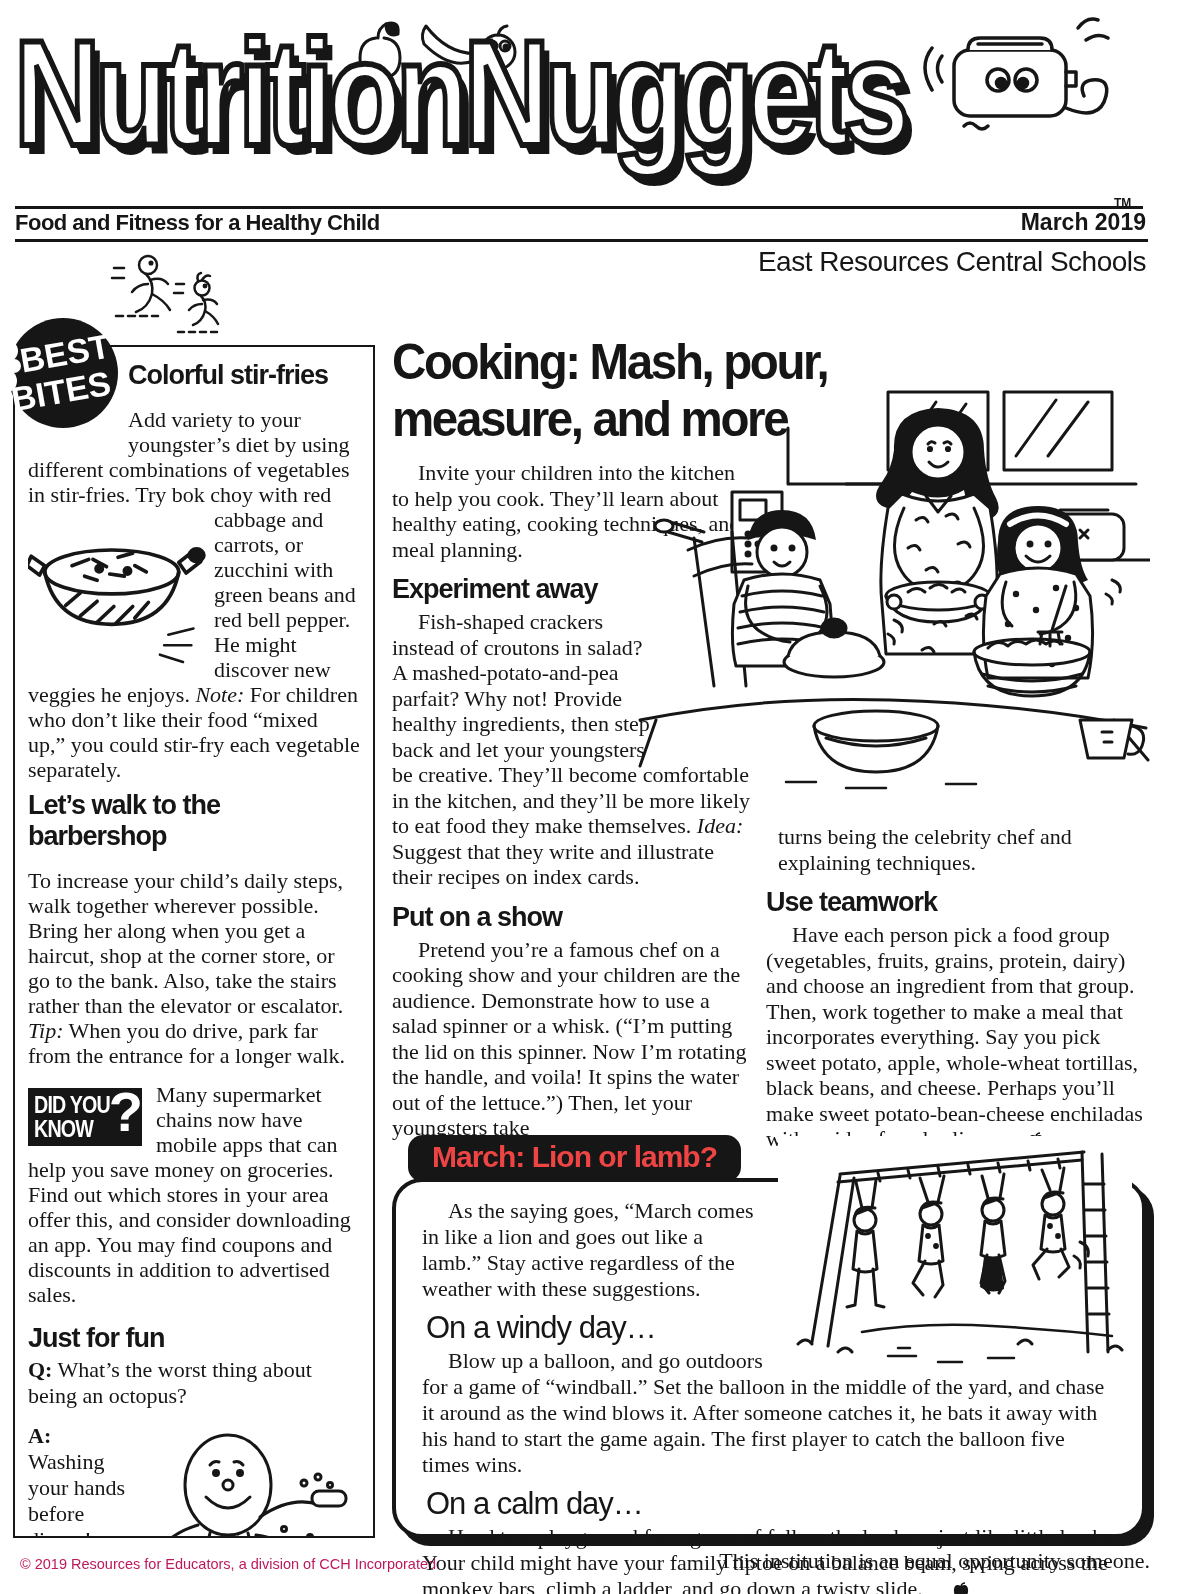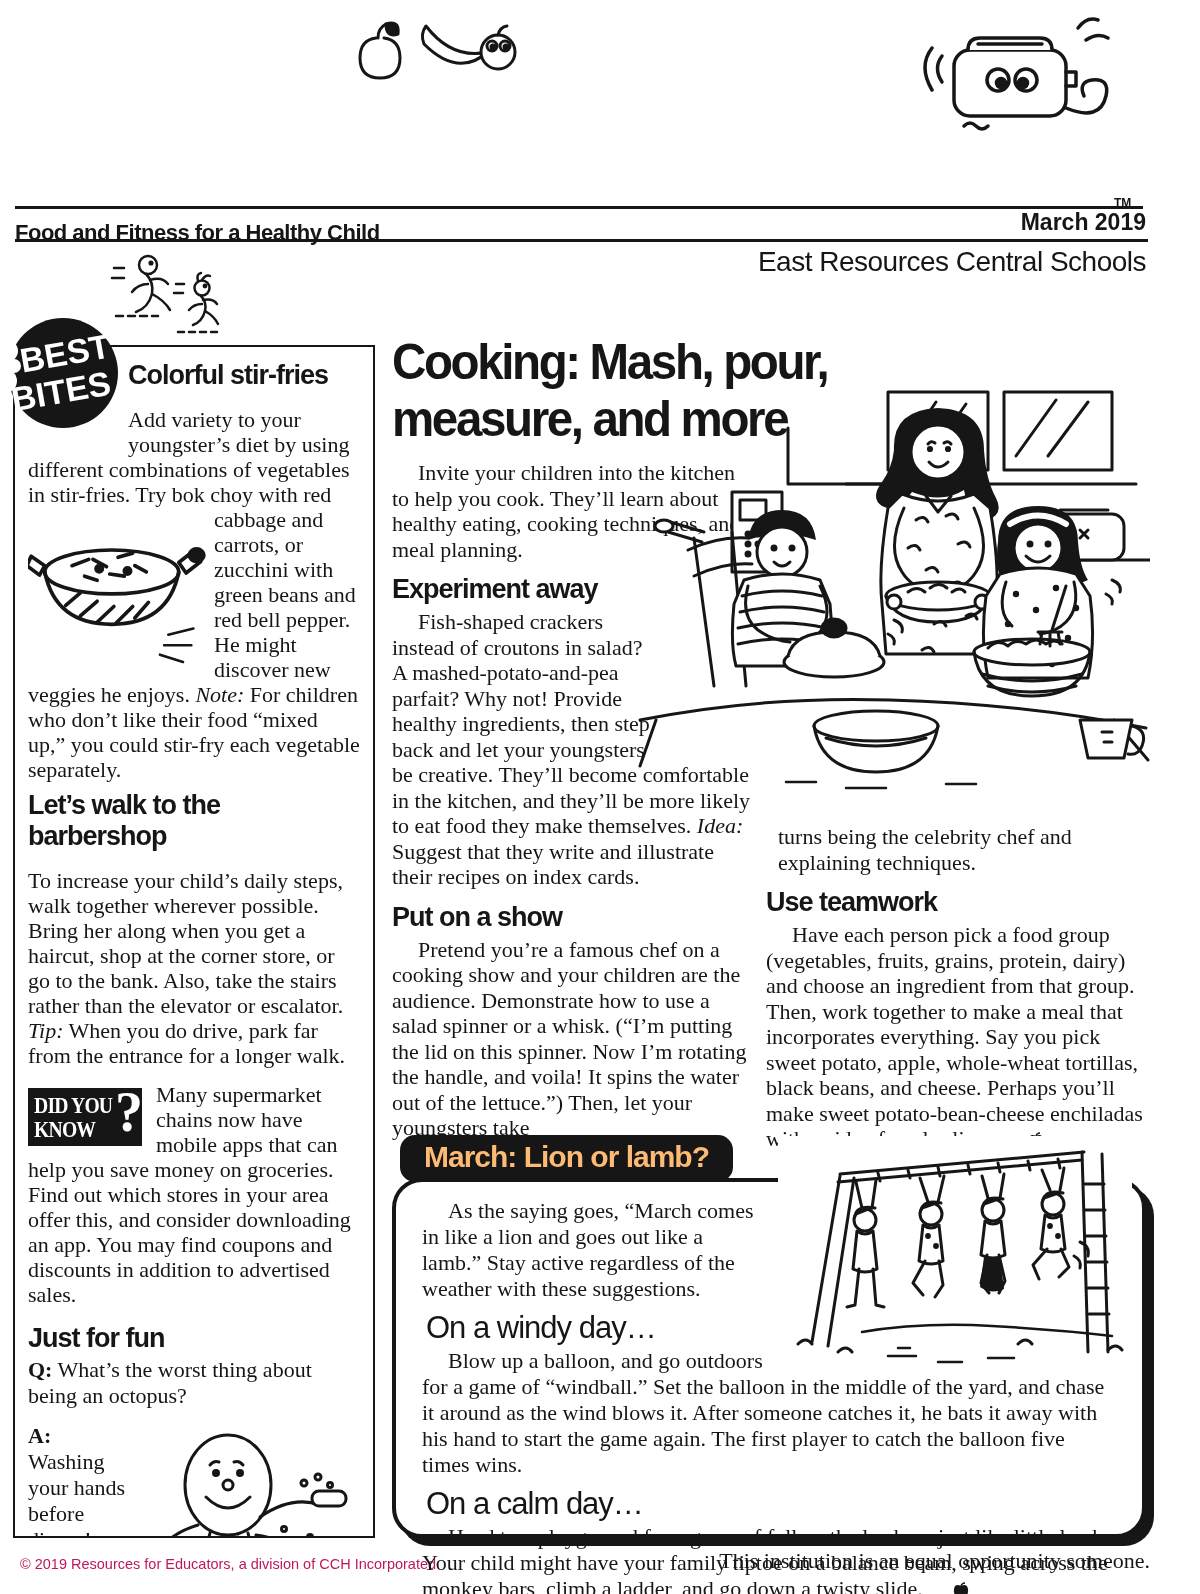--- a/index.html
+++ b/index.html
@@ -11,42 +11,42 @@
   
   .logo-wrap{position:absolute;left:14px;top:18px;width:1180px;height:215px;z-index:3;}
   .logo-text{font-family:"Liberation Sans",sans-serif;font-weight:bold;font-size:150px;
              letter-spacing:-7px;color:#fff;-webkit-text-stroke:6px #161616;
              text-shadow:9px 9px 0 #161616;white-space:nowrap;line-height:150px;
              transform:scaleX(.80);transform-origin:left top;}
   .tm{position:absolute;left:1114px;top:196px;font-family:"Liberation Sans",sans-serif;
       font-weight:bold;font-size:12px;z-index:4;}
   .rule1{position:absolute;left:15px;width:1128px;top:206px;height:3px;background:#161616;z-index:1;}
   .rule2{position:absolute;left:15px;width:1133px;top:239px;height:3px;background:#161616;z-index:1;}
-  .tagline{position:absolute;left:15px;top:220px;font-family:"Liberation Sans",sans-serif;
+  .tagline{position:absolute;left:15px;top:210px;font-family:"Liberation Sans",sans-serif;
            font-weight:bold;font-size:22px;letter-spacing:-0.5px;z-index:2;}
   .issue{position:absolute;right:54px;top:209px;font-family:"Liberation Sans",sans-serif;
          font-weight:bold;font-size:23px;z-index:4;}
   .org{position:absolute;right:54px;top:246px;font-family:"Liberation Sans",sans-serif;
        font-size:28px;letter-spacing:-0.5px;}
   .doodle{position:absolute;z-index:2;}
 
   
   .sidebar{position:absolute;left:13px;top:345px;width:362px;height:1193px;
            border:2.5px solid #161616;box-sizing:border-box;padding:5px 13px 0 13px;
            overflow:hidden;background:#fff;z-index:1;}
   .badge-bites{position:absolute;left:4px;top:315px;width:116px;height:116px;z-index:5;}
   .runners{position:absolute;left:106px;top:252px;width:132px;height:86px;}
   .sb-head{font-family:"Liberation Sans",sans-serif;font-weight:bold;font-size:27px;
            letter-spacing:-1px;margin:8px 0 3px 0;}
   .body{font-size:22px;line-height:25px;margin:16px 0 6px 0;}
   .badge-spacer{float:left;width:100px;height:92px;}
   .wok-float{float:left;width:178px;height:168px;margin:4px 8px 0 0;}
   .dyk-float{float:left;width:120px;height:62px;margin:6px 8px 2px 0;position:relative;}
   .dyk-box{position:absolute;left:0;top:0;width:114px;height:58px;background:#161616;color:#fff;
-           font-family:Liberation Serif, serif;font-weight:bold;font-size:24px;
+           font-family:Liberation Sans, sans-serif;font-weight:bold;font-size:24px;
            line-height:24px;letter-spacing:-1px;padding:5px 0 0 6px;box-sizing:border-box;}
   .dyk-lines{display:inline-block;transform:scaleX(.82);transform-origin:left top;}
   .dyk-q{position:absolute;right:0px;top:-4px;font-size:56px;line-height:56px;font-weight:bold;}
   .octo-float{float:right;width:224px;height:252px;margin:2px 0 0 4px;}
   .fun-p{font-size:22px;line-height:26px;margin:0 0 14px 0;}
 
   
   .main{position:absolute;left:392px;top:334px;width:758px;z-index:2;}
   .title{font-family:"Liberation Sans",sans-serif;font-weight:bold;font-size:50px;
          line-height:57px;letter-spacing:-2.5px;transform:scaleX(.95);transform-origin:left top;}
@@ -59,21 +59,21 @@
   .m-body2{font-size:22px;line-height:25.5px;margin:12px;}
   .exp-spacer{float:right;width:90px;height:150px;}
   .kitchen{position:absolute;left:244px;top:54px;width:514px;height:416px;z-index:3;}
   .colR-spacer{height:352px;}
   .apple-inline{display:inline-block;width:16px;height:16px;vertical-align:-2px;margin-left:4px;}
 
   
   .march{position:absolute;left:392px;top:1178px;width:754px;height:360px;
          border:4px solid #161616;border-radius:30px;box-shadow:8px 8px 0 #161616;
          box-sizing:border-box;padding:16px 24px 0 26px;background:#fff;z-index:2;}
-  .march-tab{position:absolute;top:-47px;left:4px;background:#161616;color:#fdba74;
+  .march-tab{position:absolute;top:-47px;left:12px;background:#161616;color:#ef4444;
              border-radius:15px;padding:5px 24px 8px 24px;font-family:"Liberation Sans",sans-serif;
              font-weight:bold;font-size:30px;letter-spacing:-1px;}
   .pg-float{float:right;width:354px;height:232px;margin:-62px -14px 2px 14px;}
   .mx-head{font-family:"Liberation Sans",sans-serif;font-weight:normal;font-size:31px;
            letter-spacing:-1px;margin:8px 0 2px 4px;}
   .mx-body{font-size:22px;line-height:26px;margin:0 0 4px 0;text-indent:26px;}
 
   
   .copyright{position:absolute;left:20px;top:1556px;font-family:"Liberation Sans",sans-serif;
              font-size:14.5px;color:#be185d;}
@@ -116,20 +116,23 @@
       <path d="M146,72 h10 v14 h-10"></path>
       <path d="M146,108 q34,14 40,-12 q4,-18 -14,-16 q-14,2 -8,16"></path>
       <path d="M22,56 q-9,12 0,26"></path>
         <path d="M12,48 q-14,18 0,42"></path>
       <path d="M158,28 q9,-12 20,-8"></path>
         <path d="M166,40 q12,-8 22,-2"></path>
       <path d="M44,126 q6,-6 12,0 q6,6 12,0"></path>
     </g>
   </svg>
 
+  <div class="logo-wrap">
+    <div class="logo-text">NutritionNuggets</div>
+  </div>
   <div class="tm">TM</div>
 
   <div class="tagline">Food and Fitness for a Healthy Child</div>
   <div class="issue">March 2019</div>
   <div class="org">East Resources Central Schools</div>
 
   <svg class="runners" viewBox="0 0 132 86">
     <g stroke="#161616" fill="none" stroke-width="2.5" stroke-linecap="round" stroke-linejoin="round">
       <circle cx="42" cy="13" r="9" fill="#fff"></circle>
       <circle cx="45" cy="11" r="1.3" fill="#161616"></circle>

